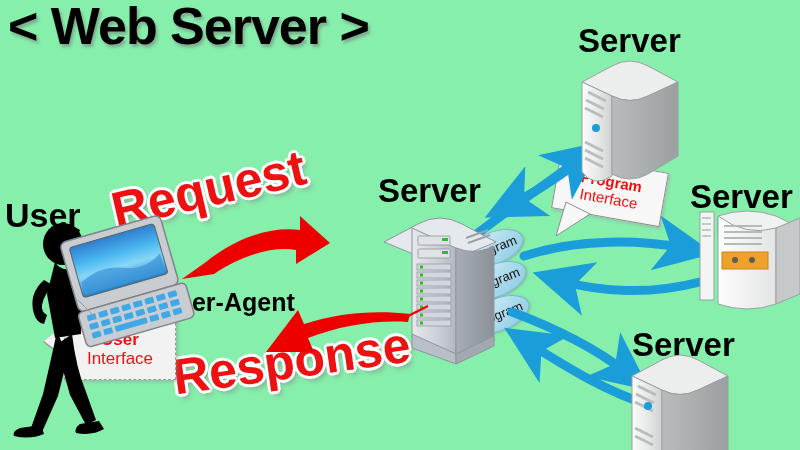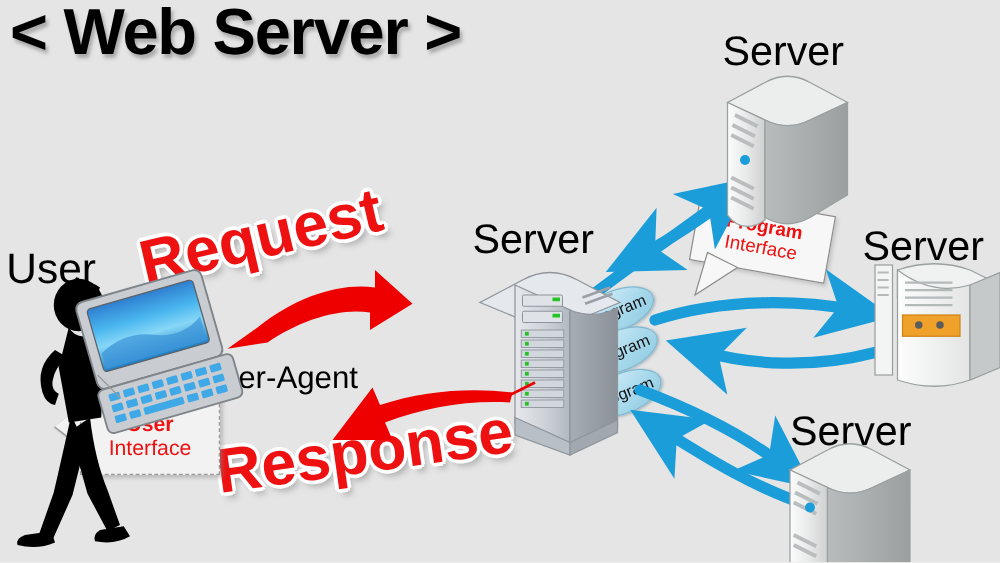--- a/index.html
+++ b/index.html
@@ -3,34 +3,34 @@
 <meta charset="utf-8">
 <title>Web Server Diagram</title>
 <style>
   html,body{margin:0;padding:0;}
   body{
     width:800px;height:450px;
     background:#ffffff;
     font-family:"Liberation Sans", sans-serif;
     overflow:hidden;
   }
-  #stage{position:relative;width:800px;height:450px;overflow:hidden;background:#e5e5e5;}
+  #stage{position:relative;width:800px;height:450px;overflow:hidden;background:#86efac;}
 
   
   .title{
     position:absolute;left:8px;top:-4px;
     font-size:52px;font-weight:bold;color:#000;
     letter-spacing:-1px;
     text-shadow:2px 3px 3px rgba(120,120,120,.55);
     white-space:nowrap;
   }
 
   
   .lbl{
-    position:absolute;font-weight:normal;color:#000;white-space:nowrap;
+    position:absolute;font-weight:bold;color:#000;white-space:nowrap;
   }
   .lbl-user{left:5px;top:196px;font-size:34px;}
   .lbl-ua{left:160px;top:288px;font-size:25px;}
   .lbl-srv-c{left:378px;top:172px;font-size:33px;}
   .lbl-srv-t{left:578px;top:22px;font-size:33px;}
   .lbl-srv-r{left:690px;top:178px;font-size:33px;}
   .lbl-srv-b{left:632px;top:326px;font-size:33px;}
 
   
   .redword{

